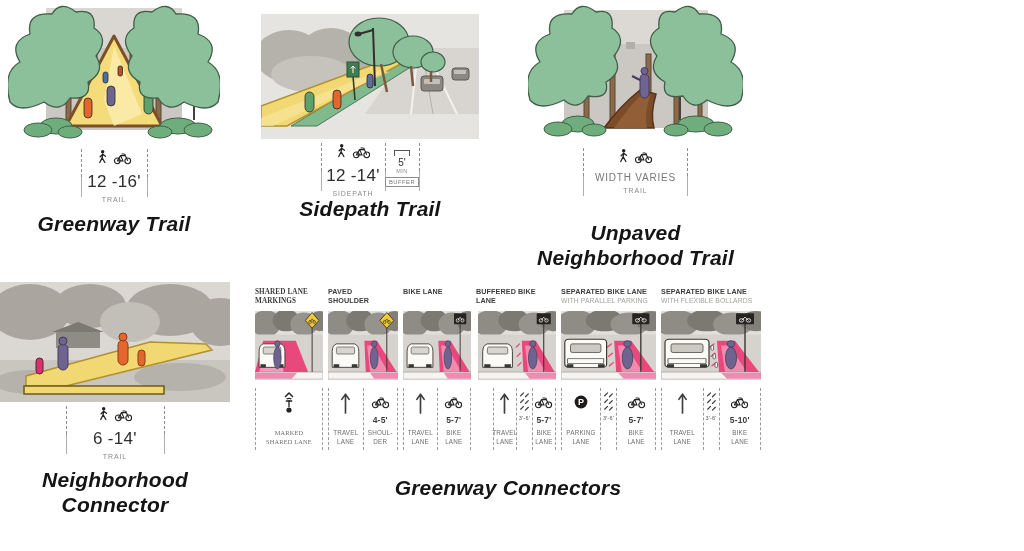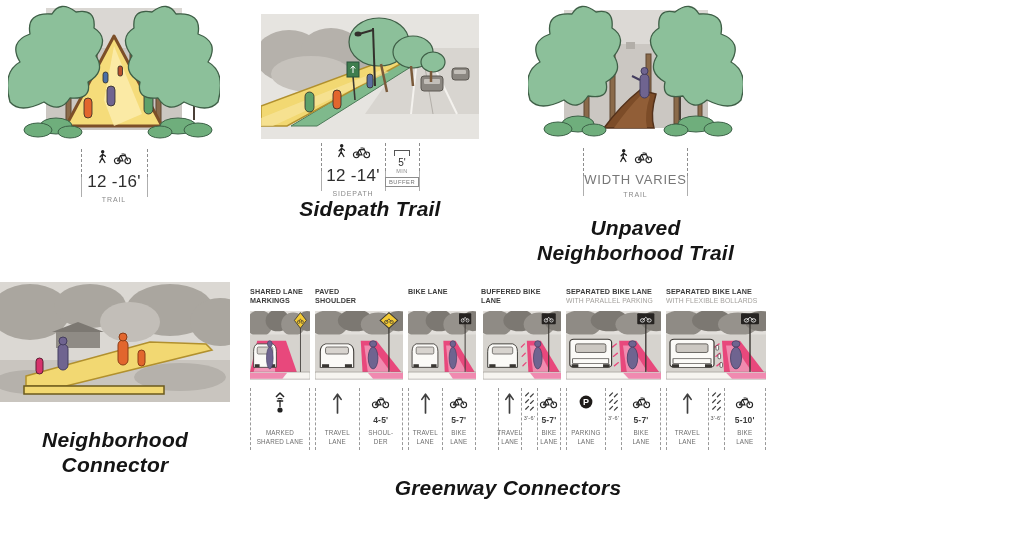--- a/index.html
+++ b/index.html
@@ -9,36 +9,36 @@
   #fig-greenway{left:8px;top:2px;width:212px;}
   #fig-sidepath{left:260px;top:14px;width:220px;}
   #fig-unpaved{left:528px;top:2px;width:215px;}
   #fig-neighborhood{left:0px;top:282px;width:230px;}
   #fig-connectors{left:256px;top:288px;width:504px;}
   .fig-illustration svg{display:block;}
   .fig-title{font-size:21px;font-weight:bold;font-style:italic;color:#151515;
              text-align:center;line-height:1.18;letter-spacing:.2px;}
   #fig-greenway .fig-title{margin-top:9px;}
   #fig-sidepath .fig-title{}
-  #fig-unpaved .fig-title{margin-top:18px;}
-  #fig-neighborhood .fig-title{margin-top:26px;}
+  #fig-unpaved .fig-title{margin-top:25px;}
+  #fig-neighborhood .fig-title{margin-top:8px;}
   
   .dim-row{display:flex;justify-content:center;align-items:flex-start;margin-top:4px;}
   .dashline{width:0;display:flex;flex-direction:column;align-items:center;}
   .dashline::before{content:"";width:0;height:28px;border-left:1px dashed #8d8d8d;}
   .dashline::after{content:"";width:0;height:20px;border-left:1px solid #aeaeae;}
   .dim-stack{display:flex;flex-direction:column;align-items:center;}
   #fig-greenway .dim-stack{width:66px;}
   #fig-sidepath .dim-stack.main{width:64px;}
   #fig-unpaved .dim-stack{width:104px;}
   #fig-neighborhood .dim-stack{width:98px;}
   .dim-icons{display:flex;align-items:flex-end;gap:5px;margin-top:3px;height:17px;}
   .dim-value{margin-top:3px;font-size:17px;color:#2e2e2e;letter-spacing:.3px;}
   .dim-label{margin-top:4px;font-size:7px;color:#8a8a8a;letter-spacing:.9px;}
-  #fig-unpaved .dim-value{font-size:13px;color:#777;letter-spacing:.8px;margin-top:4px;}
+  #fig-unpaved .dim-value{font-size:10px;color:#777;letter-spacing:.8px;margin-top:4px;}
   .buffer-stack{display:flex;flex-direction:column;align-items:center;width:34px;}
   .buffer-bracket{width:14px;height:5px;border:1px solid #555;border-bottom:none;margin-top:7px;}
   .buffer-value{margin-top:1px;font-size:10px;color:#2e2e2e;}
   .buffer-min{font-size:5.5px;color:#8a8a8a;letter-spacing:.5px;}
   .buffer-label-box{margin-top:3px;border:1px solid #8d8d8d;padding:1px 3px;font-size:5.8px;
                     color:#777;letter-spacing:.5px;}
   
   #panel-host{display:flex;gap:5px;align-items:flex-start;}
   .panel{display:flex;flex-direction:column;}
   .panel-head{height:22px;}
@@ -118,20 +118,21 @@
                   <circle cx="15.5" cy="10" r="3"></circle>
                   <path d="M4.5 10 L8 4.5 L13 4.5 L15.5 10 M8 4.5 L10.5 10 L4.5 10 M9 2.8 L12 2.8 M13 4.5 L12.4 2.6"></path>
                 </g>
               </svg></span>
         </div>
         <div class="dim-value">12 -16'</div>
         <div class="dim-label">TRAIL</div>
       </div>
       <div class="dashline"></div>
     </div>
+    <div class="fig-title">Greenway Trail</div>
   </div>
 
   <div class="fig" id="fig-sidepath">
     <div class="fig-illustration">
       <svg viewBox="0 0 218 125" width="218" height="125">
         <rect width="218" height="125" fill="#e6e4e0"></rect>
         <g fill="#b5b1ab">
             <ellipse cx="28" cy="42" rx="34" ry="26"></ellipse>
             <ellipse cx="70" cy="36" rx="30" ry="22"></ellipse>
             <ellipse cx="100" cy="44" rx="22" ry="18"></ellipse>
@@ -293,29 +294,50 @@
         <polygon points="26,94 150,60 206,62 212,68 66,104 26,104" fill="#f2d872" stroke="#b1902e" stroke-width="1.5"></polygon>
         <rect x="24" y="104" width="140" height="8" fill="#f2d872" stroke="#6b5a1e" stroke-width="1.5"></rect>
         <rect x="36" y="76" width="7" height="16" rx="3.5" fill="#d6336c" stroke="#5c1f33" stroke-width="1"></rect>
         <rect x="58" y="62" width="10" height="26" rx="5" fill="#6f6490" stroke="#433c5e" stroke-width="1"></rect>
         <circle cx="63" cy="59" r="4" fill="#6f6490" stroke="#433c5e" stroke-width="1"></circle>
         <rect x="118" y="58" width="10" height="25" rx="5" fill="#e2662d" stroke="#8a3c16" stroke-width="1"></rect>
         <circle cx="123" cy="55" r="4" fill="#e2662d" stroke="#8a3c16" stroke-width="1"></circle>
         <rect x="138" y="68" width="7" height="16" rx="3.5" fill="#e2662d" stroke="#8a3c16" stroke-width="1"></rect>
       </svg>
     </div>
+    <div class="dim-row">
+      <div class="dashline"></div>
+      <div class="dim-stack">
+        <div class="dim-icons">
+          <span><svg width="11" height="16" viewBox="0 0 12 16">
+                <circle cx="6.2" cy="2.2" r="1.9" fill="#222"></circle>
+                <path d="M6.2 4.5 L5.6 9 L3 14 M5.6 9 L8.6 14 M6.2 5 L3.4 7.8 M6.2 5 L9.2 7.2" stroke="#222" stroke-width="1.4" fill="none" stroke-linecap="round"></path>
+              </svg></span>
+          <span><svg width="19" height="14" viewBox="0 0 20 14">
+                <g fill="none" stroke="#222" stroke-width="1.2">
+                  <circle cx="4.5" cy="10" r="3"></circle>
+                  <circle cx="15.5" cy="10" r="3"></circle>
+                  <path d="M4.5 10 L8 4.5 L13 4.5 L15.5 10 M8 4.5 L10.5 10 L4.5 10 M9 2.8 L12 2.8 M13 4.5 L12.4 2.6"></path>
+                </g>
+              </svg></span>
+        </div>
+        <div class="dim-value">6 -14'</div>
+        <div class="dim-label">TRAIL</div>
+      </div>
+      <div class="dashline"></div>
+    </div>
     <div class="fig-title">
       <div>Neighborhood</div>
       <div>Connector</div>
     </div>
   </div>
 
   <div class="fig" id="fig-connectors">
     <div id="panel-host">
-  <div class="panel" style="width: 60px;">
+  <div class="panel" style="width: 68px; font-family: Liberation Serif, serif;">
     <div class="panel-head">
       <div class="panel-heading">SHARED LANE
 MARKINGS</div>
       <div class="panel-subheading"></div>
     </div>
     <div class="panel-scene">
             <svg viewBox="0 0 100 92" preserveAspectRatio="none">
               <rect width="100" height="78" fill="#e2dfdb"></rect>
               <ellipse cx="16" cy="16" rx="22" ry="17" fill="#8f8b85"></ellipse>
               <ellipse cx="46" cy="12" rx="20" ry="14" fill="#7c7872"></ellipse>
@@ -352,21 +374,21 @@
                 </svg>
               </div>
               <div class="lane-dim"></div>
               <div class="lane-label">MARKED
 SHARED LANE</div>
             </div>
             <div class="lane-sep"></div>
           </div>
   </div>
 
-  <div class="panel" style="width: 88px;">
+  <div class="panel" style="width: 70px;">
     <div class="panel-head">
       <div class="panel-heading">PAVED
 SHOULDER</div>
       <div class="panel-subheading"></div>
     </div>
     <div class="panel-scene">
             <svg viewBox="0 0 100 92" preserveAspectRatio="none">
               <rect width="100" height="78" fill="#e2dfdb"></rect>
               <ellipse cx="16" cy="16" rx="22" ry="17" fill="#8f8b85"></ellipse>
               <ellipse cx="46" cy="12" rx="20" ry="14" fill="#7c7872"></ellipse>

